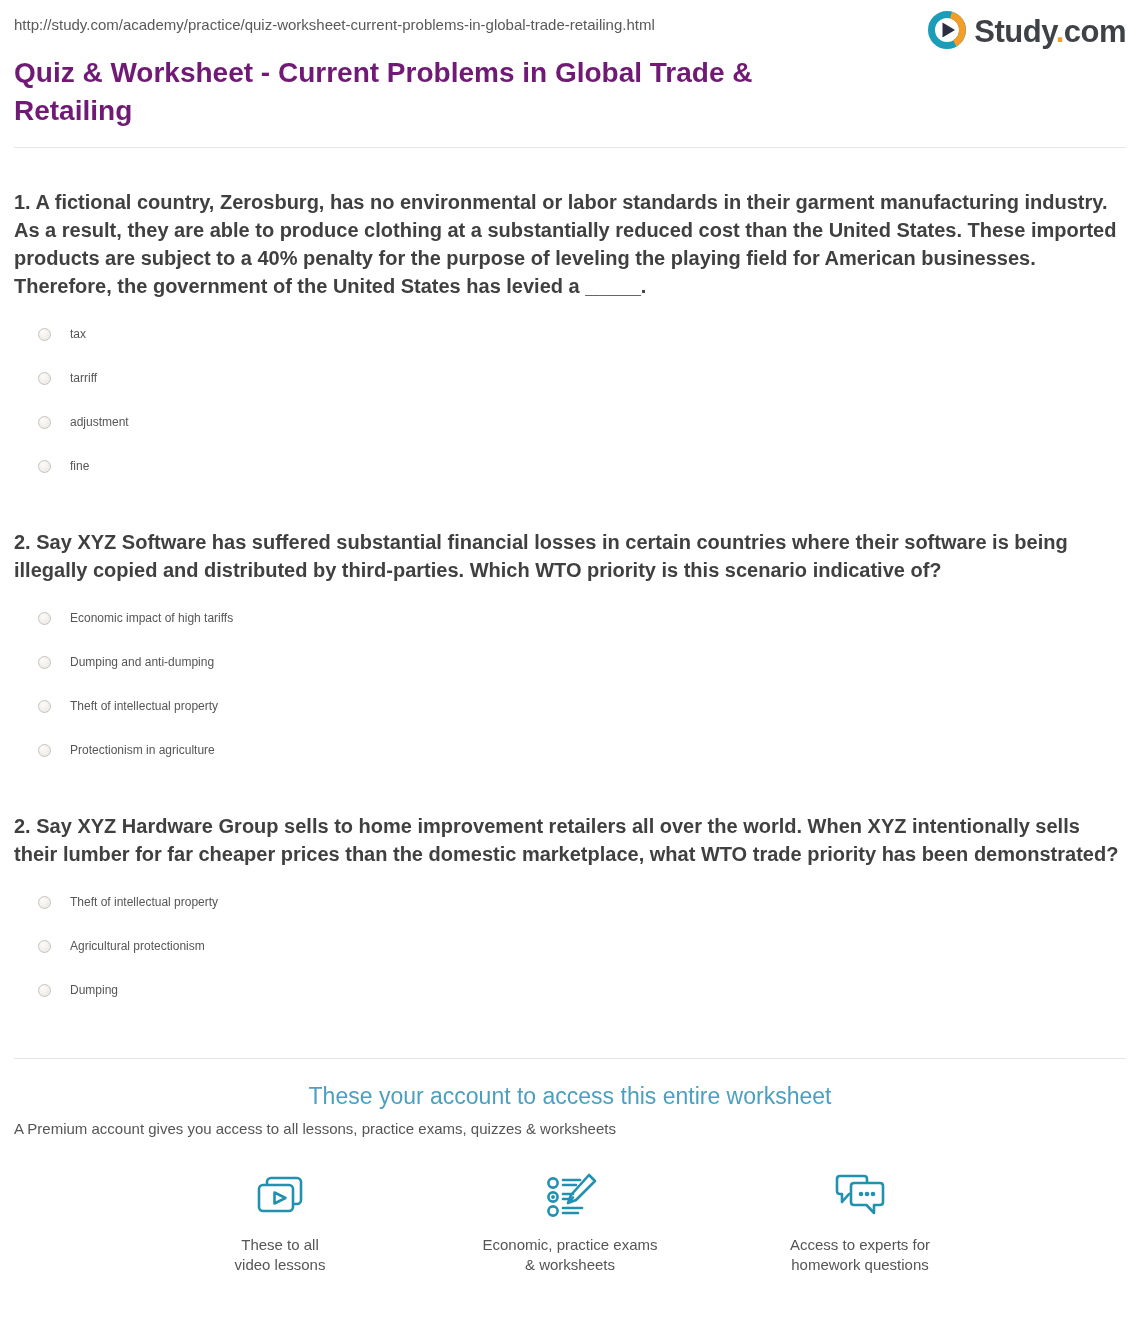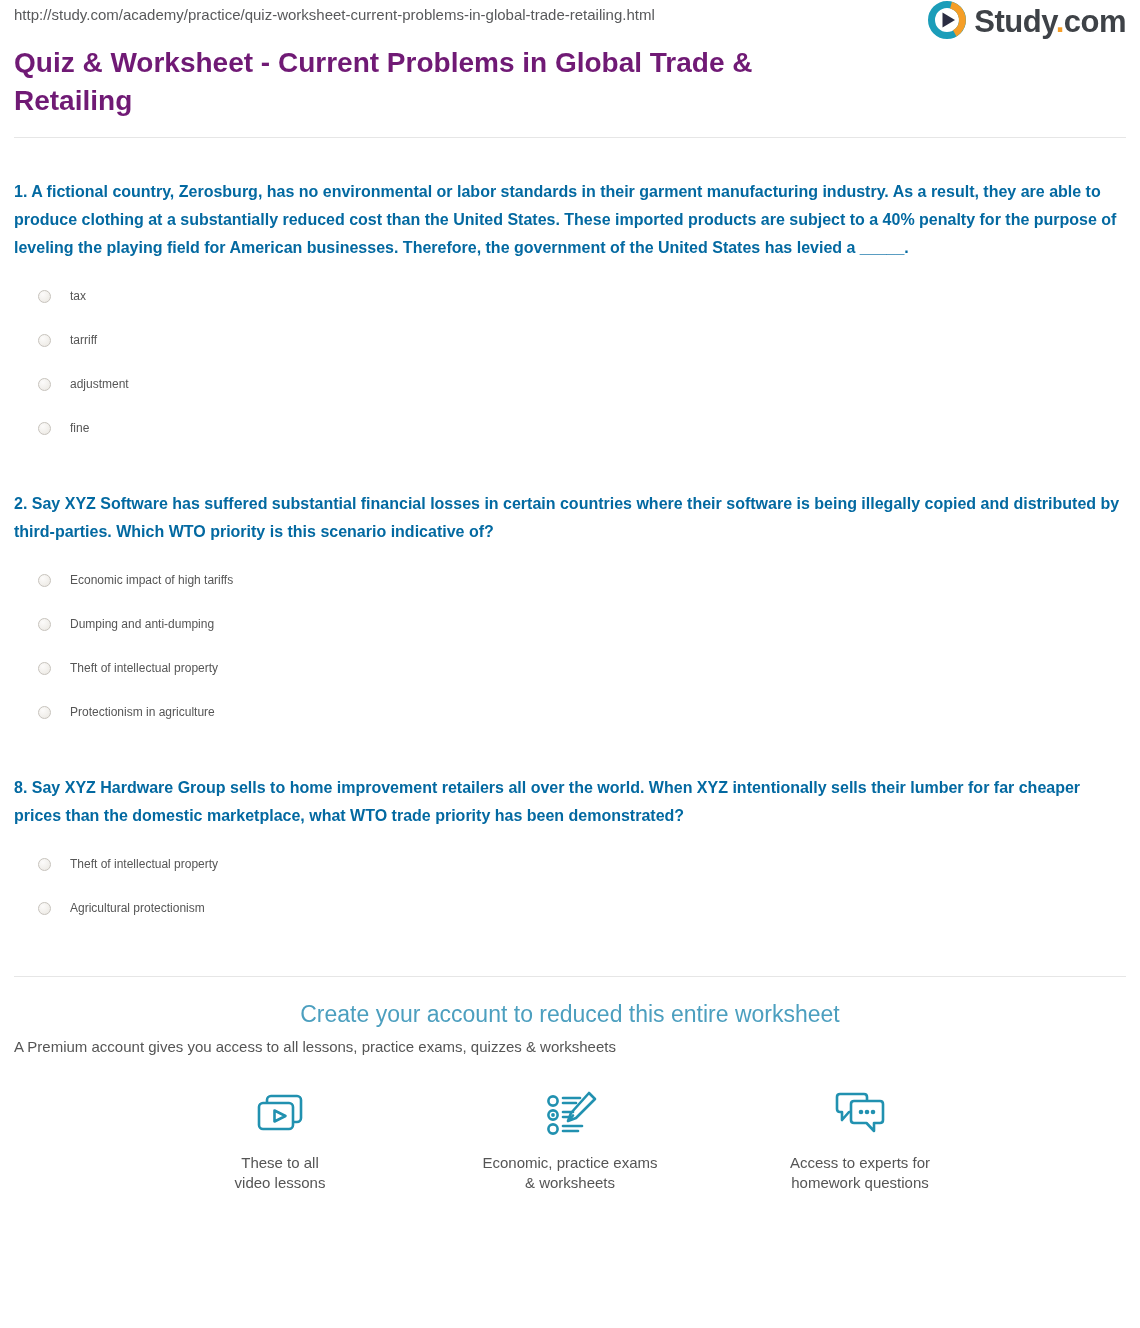--- a/index.html
+++ b/index.html
@@ -9,20 +9,21 @@
     font-family: "Liberation Sans", sans-serif;
     color: #555555;
   }
   .page { padding: 0 14px; }
 
   
   .header {
     display: flex;
     justify-content: space-between;
     align-items: flex-start;
+    padding-top: 10px;
   }
   .url-text {
     font-size: 15px;
     color: #58595b;
     padding-top: 6px;
   }
   .logo { display: flex; align-items: center; gap: 7px; cursor: pointer; text-align: right; }
   .logo-text {
     font-size: 31px;
     font-weight: 700;
@@ -42,24 +43,24 @@
   }
   .divider {
     border: none;
     border-top: 1px solid #e6e6e6;
     margin-top: 17px;
   }
 
   
   .question { margin-top: 40px; }
   .question-text {
-    font-size: 16px;
+    font-size: 20px;
     font-weight: 700;
     line-height: 28px;
-    color: #0369a1;
+    color: #404040;
     margin-top: 20px;
   }
   .options { margin-top: 12px; }
   .option-row {
     display: flex;
     align-items: center;
     padding: 11px 0 11px 24px;
     cursor: pointer;
   }
   .radio {
@@ -176,36 +177,40 @@
         <span class="option-label">Theft of intellectual property</span>
       </div>
       <div class="option-row">
         <span class="radio"></span>
         <span class="option-label">Protectionism in agriculture</span>
       </div>
     </div>
   </div>
 
   <div class="question">
-    <p class="question-text">8. Say XYZ Hardware Group sells to home improvement retailers all over the world. When XYZ intentionally sells their lumber for far cheaper prices than the domestic marketplace, what WTO trade priority has been demonstrated?</p>
+    <p class="question-text">2. Say XYZ Hardware Group sells to home improvement retailers all over the world. When XYZ intentionally sells their lumber for far cheaper prices than the domestic marketplace, what WTO trade priority has been demonstrated?</p>
     <div class="options">
       <div class="option-row">
         <span class="radio"></span>
         <span class="option-label">Theft of intellectual property</span>
       </div>
       <div class="option-row">
         <span class="radio"></span>
         <span class="option-label">Agricultural protectionism</span>
       </div>
+      <div class="option-row">
+        <span class="radio"></span>
+        <span class="option-label">Dumping</span>
+      </div>
     </div>
   </div>
 
   <hr class="divider footer-divider">
 
-  <div class="cta-heading">Create your account to reduced this entire worksheet</div>
+  <div class="cta-heading">These your account to access this entire worksheet</div>
   <div class="cta-sub">A Premium account gives you access to all lessons, practice exams, quizzes &amp; worksheets</div>
 
   <div class="features">
 
     <div class="feature">
       <div class="feature-icon">
         <svg width="54" height="50" viewBox="0 0 54 50">
           <g fill="none" stroke="#2191b0" stroke-width="2.6" stroke-linejoin="round">
             <rect x="14" y="5" width="34" height="26" rx="4"></rect>
             <rect x="6" y="12" width="34" height="26" rx="4" fill="#ffffff"></rect>

